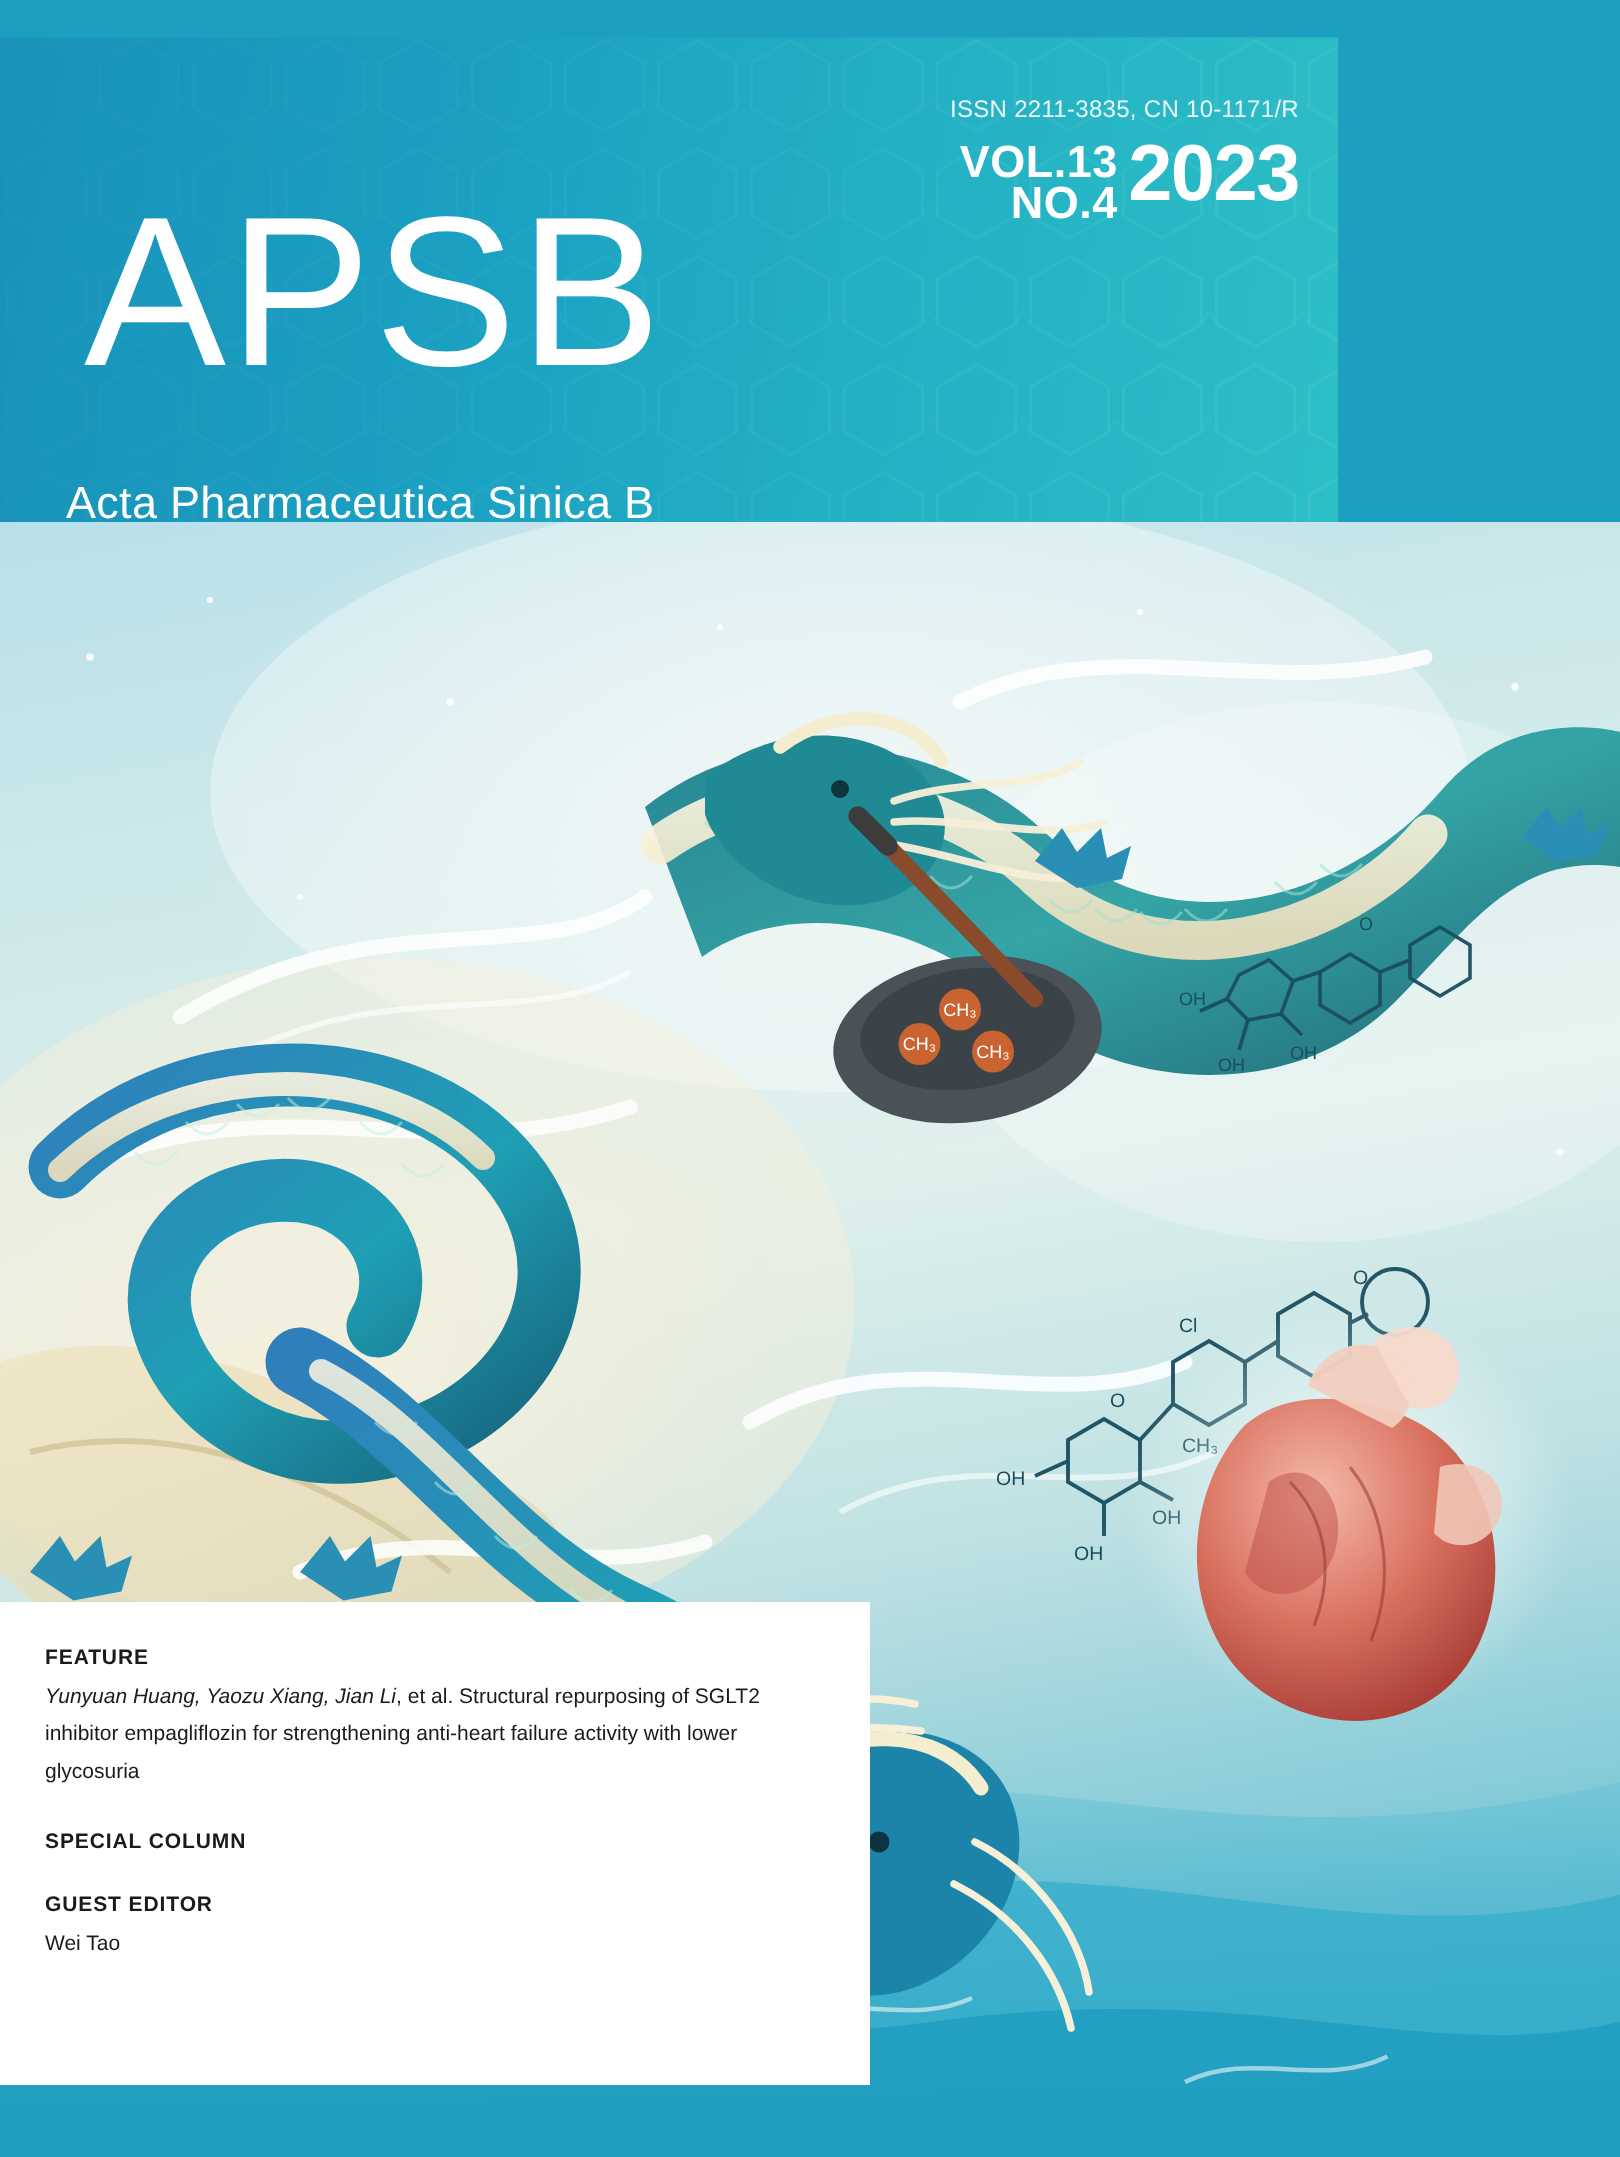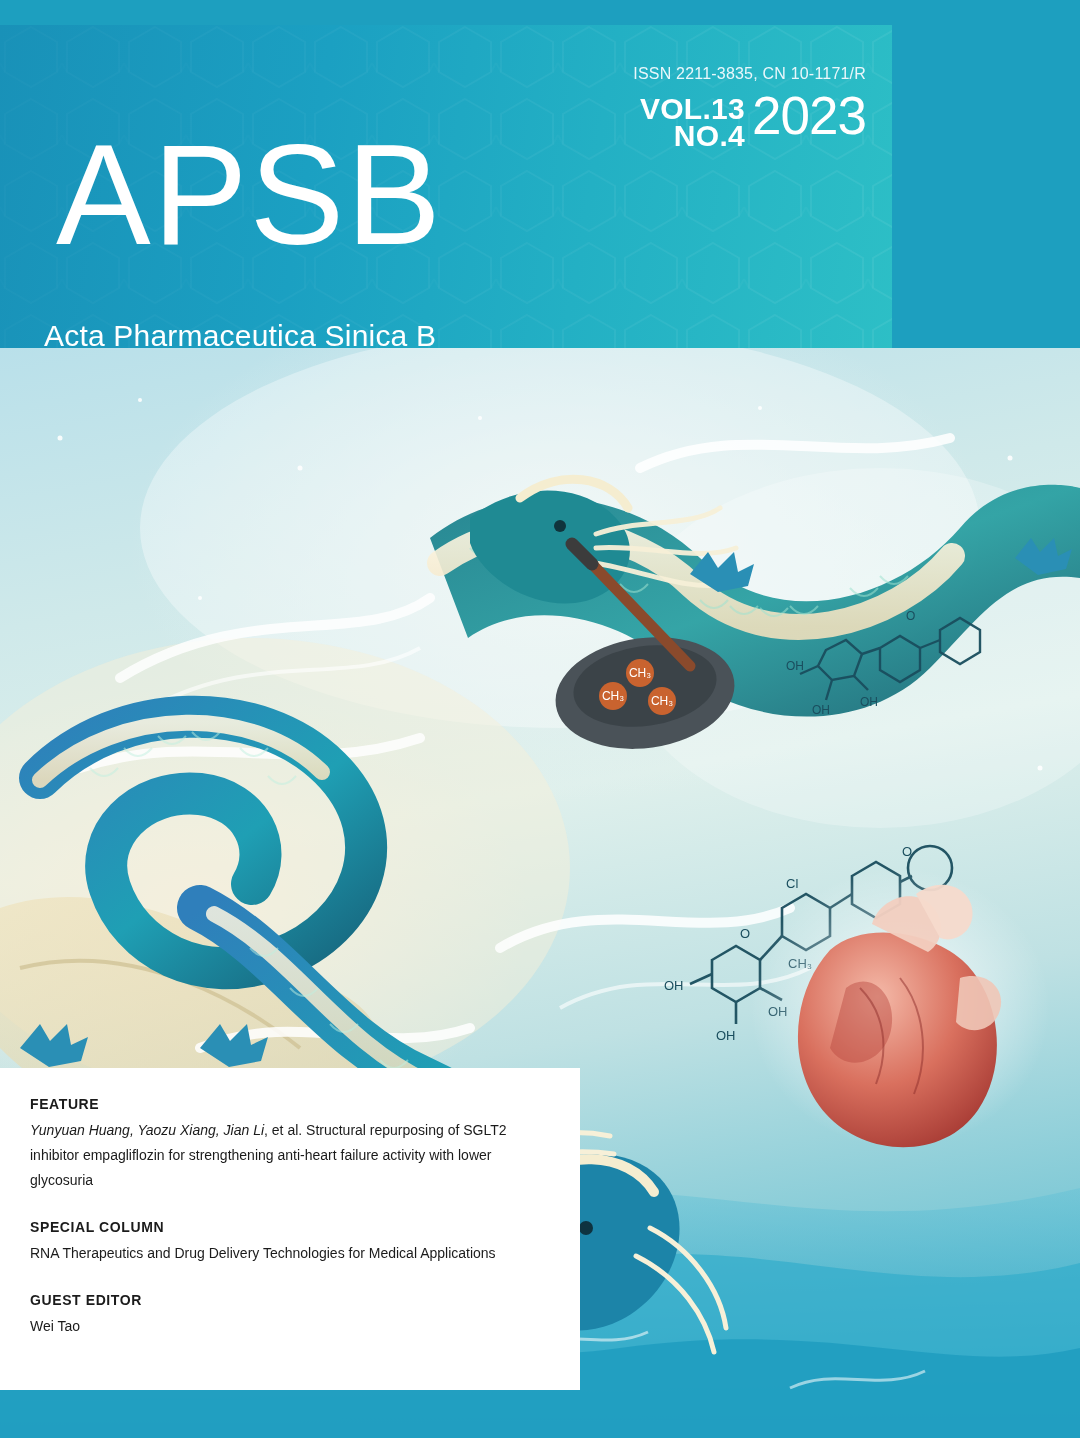--- a/index.html
+++ b/index.html
@@ -53,21 +53,21 @@
   .volno {
     text-align: right;
     font-weight: bold;
     font-size: 30px;
     line-height: 27px;
     padding-top: 8px;
     padding-right: 7px;
     letter-spacing: .3px;
   }
   .year {
-    font-weight: normal;
+    font-weight: bold;
     font-size: 53px;
     line-height: 58px;
     letter-spacing: -1px;
   }
   .apsb {
     position: absolute;
     left: 56px;
     top: 95px;
     color: #ffffff;
     font-size: 142px;
@@ -372,20 +372,19 @@
           <circle cx="1040" cy="420" r="2.5"></circle>
       </g>
     </svg>
   </div>
 
   <div class="feature-panel">
     <div class="sec-label">FEATURE</div>
     <p class="feature-text"><span class="authors">Yunyuan Huang, Yaozu Xiang, Jian Li</span><span>, et al.  Structural repurposing of SGLT2 inhibitor empagliflozin for strengthening anti-heart failure activity with lower glycosuria</span></p>
 
     <div class="sec-label spaced">SPECIAL COLUMN</div>
-    <p class="feature-text">RNA Therapeutics and Drug Delivery Technologies for Medical Applications</p>
 
     <div class="sec-label spaced">GUEST EDITOR</div>
     <p class="feature-text">Wei Tao</p>
   </div>
 
 
 </div>
 
 </body></html>

